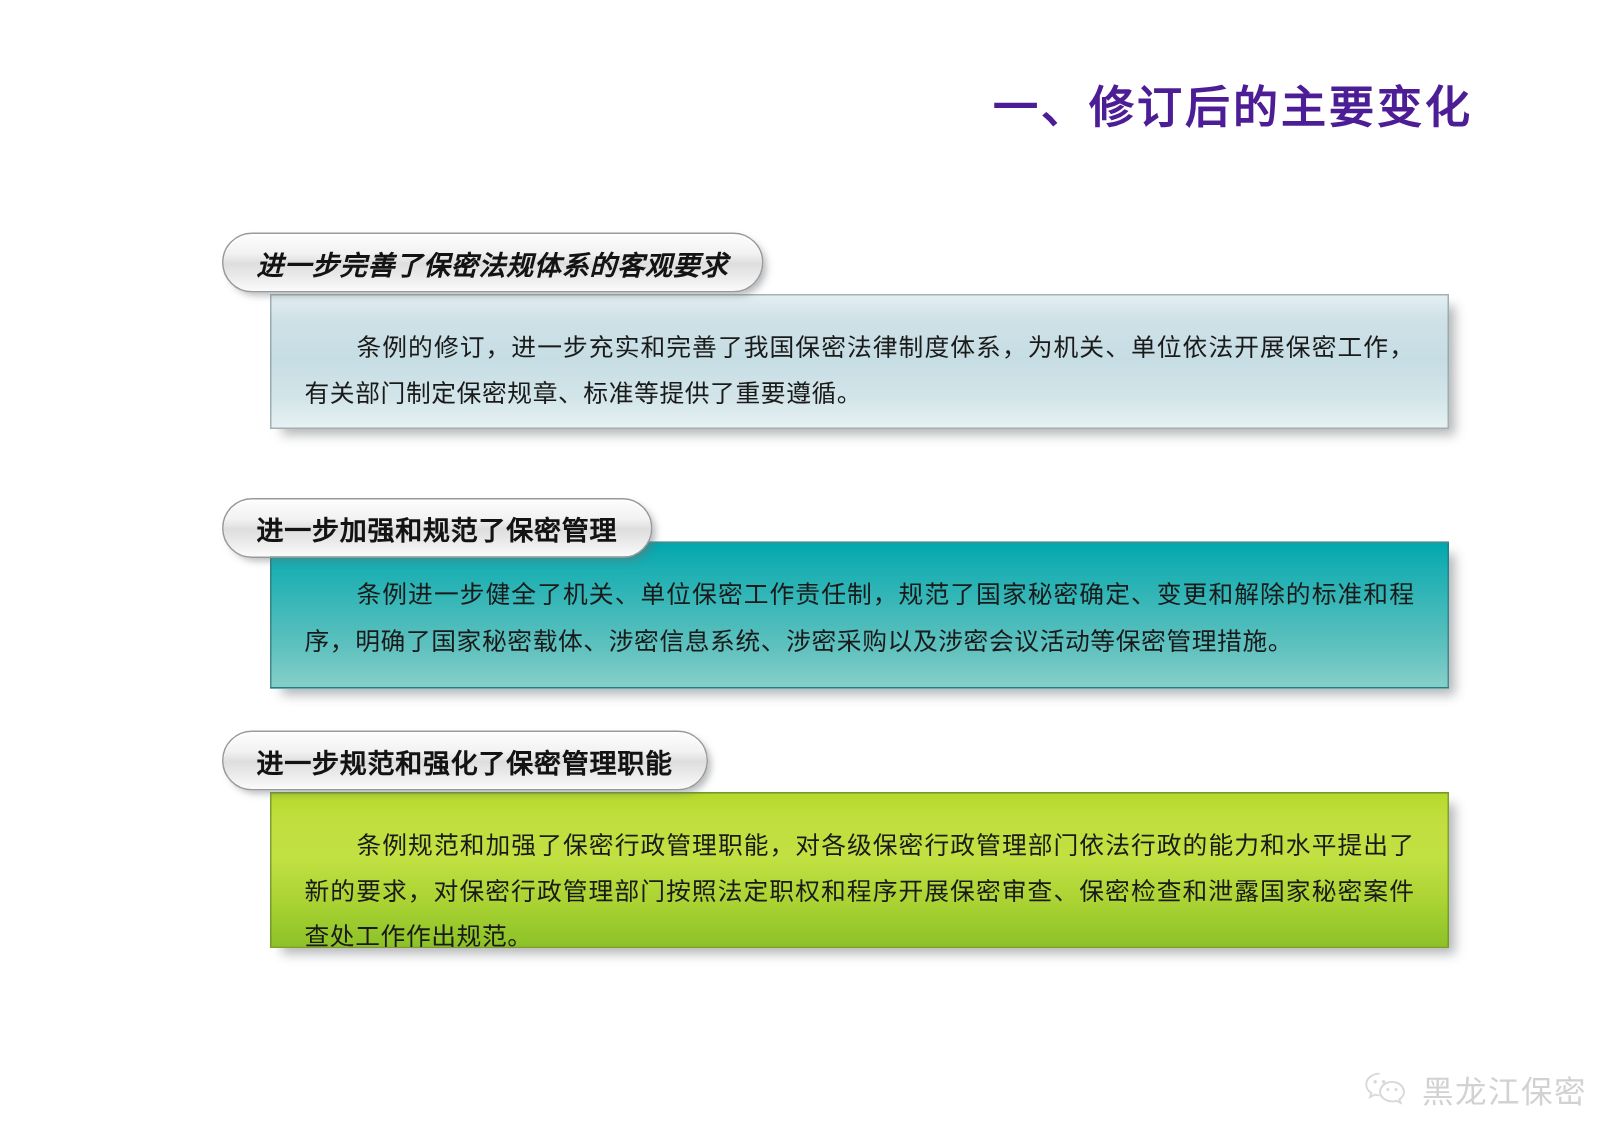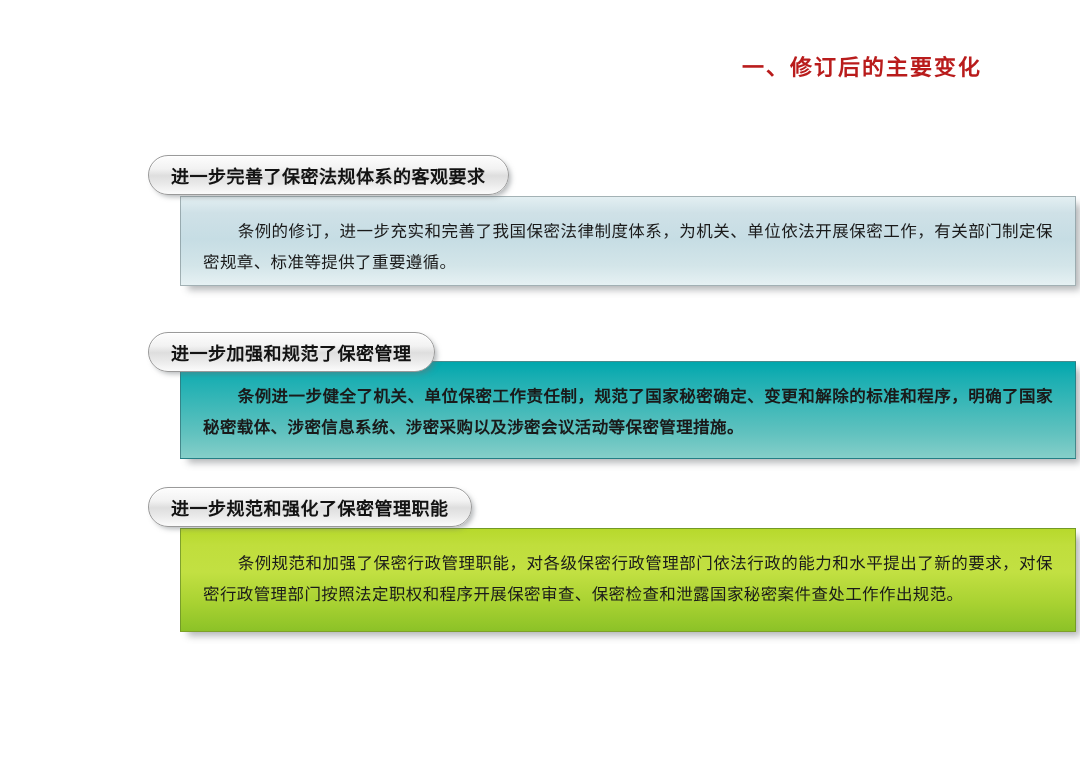--- a/index.html
+++ b/index.html
@@ -20,40 +20,40 @@
     position: relative;
     width: 1080px;
     height: 763px;
   }
 
   
   .slide-title {
     position: absolute;
     top: 55px;
     right: 98px;
-    font-size: 22px;
+    font-size: 30px;
     font-weight: bold;
-    color: #b91c1c;
+    color: #4c1d95;
     letter-spacing: 2px;
     white-space: nowrap;
     line-height: 1.2;
   }
 
   
   .block {
     position: absolute;
     left: 0;
     width: 100%;
   }
 
   
   .panel {
     position: absolute;
     left: 180px;
-    width: 896px;
+    width: 786px;
     box-sizing: border-box;
     padding: 20px 22px 16px 22px;
     border: 1px solid rgba(110,125,130,0.55);
     box-shadow: 6px 6px 7px -2px rgba(90,95,100,0.45);
     font-size: 16.5px;
     line-height: 1.85;
     color: #1a1a1a;
     text-align: justify;
     letter-spacing: 0.4px;
   }
@@ -110,25 +110,25 @@
                 inset 0 1px 0 rgba(255,255,255,0.95);
     font-size: 18px;
     font-weight: bold;
     color: #131313;
     letter-spacing: 0.5px;
     white-space: nowrap;
     z-index: 5;
   }
 
   
-  #block-1 .pill  { top: 155px; }
+  #block-1 .pill  { top: 155px; font-style: italic; }
   #block-1 .panel { top: 196px; height: 90px; }
 
   #block-2 .pill  { top: 332px; }
-  #block-2 .panel { top: 361px; height: 98px; font-weight: bold; }
+  #block-2 .panel { top: 361px; height: 98px; }
 
   #block-3 .pill  { top: 487px; justify-content: center; }
   #block-3 .panel { top: 528px; height: 104px; }
 
   
   .watermark {
     position: absolute;
     right: 22px;
     bottom: 22px;
     display: flex;
@@ -172,14 +172,29 @@
 
   <div class="block" id="block-3">
     <div class="pill">
       <span>进一步规范和强化了保密管理职能</span>
     </div>
     <div class="panel panel-green">
       <p>条例规范和加强了保密行政管理职能，对各级保密行政管理部门依法行政的能力和水平提出了新的要求，对保密行政管理部门按照法定职权和程序开展保密审查、保密检查和泄露国家秘密案件查处工作作出规范。</p>
     </div>
   </div>
 
+  <div class="watermark">
+    <span class="wechat-icon">
+      <svg viewBox="0 0 34 28" width="30" height="26" aria-hidden="true">
+        <g fill="none" stroke="#d8d8d8" stroke-width="1.4">
+          <path d="M12.2 2.4C6.6 2.4 2.1 6.1 2.1 10.6c0 2.6 1.5 4.9 3.9 6.4l-1.1 3.1 3.6-1.8c1.1.3 2.3.5 3.6.5"></path>
+          <path d="M21.6 8.6c-5 0-9.1 3.3-9.1 7.4s4.1 7.4 9.1 7.4c1.1 0 2.2-.2 3.2-.5l3.3 1.6-1-2.8c2.1-1.3 3.5-3.4 3.5-5.7 0-4.1-4.1-7.4-9-7.4z"></path>
+        </g>
+        <circle cx="8.8" cy="8.6" r="1.35" fill="#d8d8d8"></circle>
+        <circle cx="15.2" cy="8.6" r="1.35" fill="#d8d8d8"></circle>
+        <circle cx="18.4" cy="14.4" r="1.15" fill="#d8d8d8"></circle>
+        <circle cx="24.6" cy="14.4" r="1.15" fill="#d8d8d8"></circle>
+      </svg>
+    </span>
+    <span>黑龙江保密</span>
+  </div>
 
 </div>
 
 </body></html>

